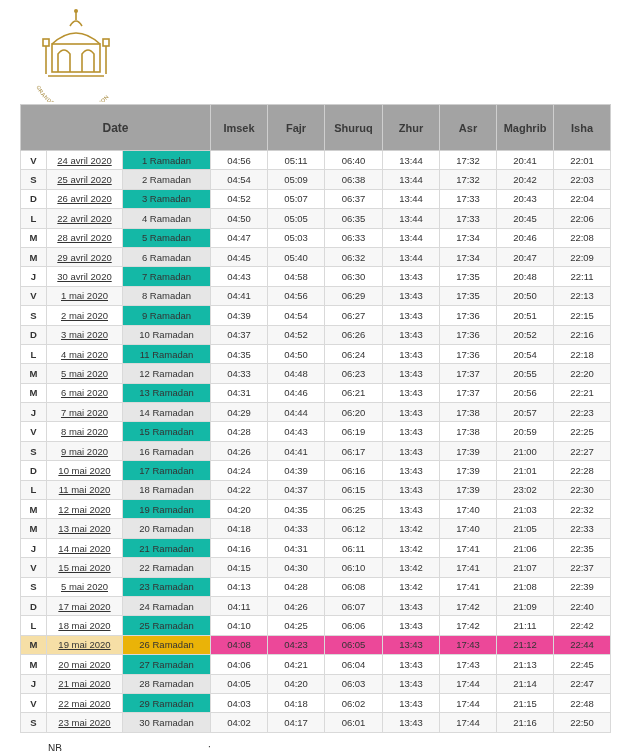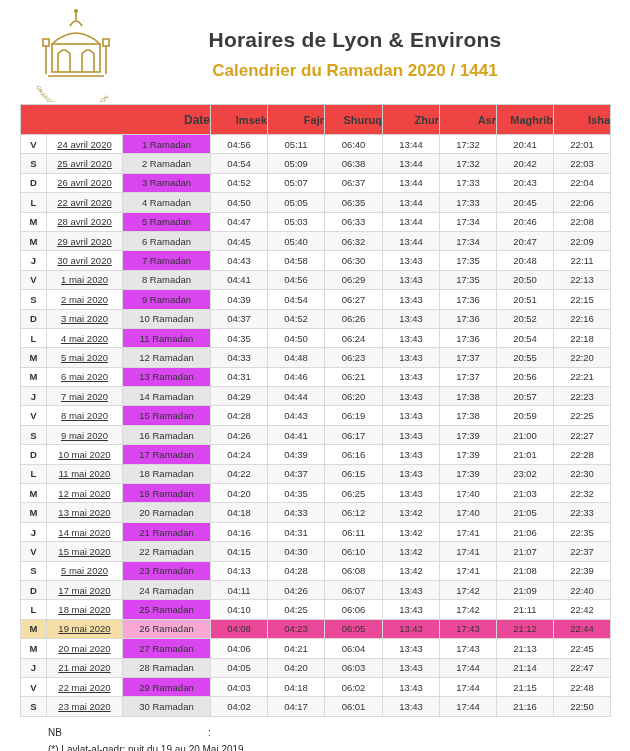--- a/index.html
+++ b/index.html
@@ -59,27 +59,27 @@
   
   .table-wrap {
     padding: 0 20px;
   }
   table.cal {
     border-collapse: collapse;
     width: 590px;
     table-layout: fixed;
   }
   table.cal th {
-    background: #ef4444;
+    background: #a3a3a3;
     color: #3a3a3a;
     font-size: 11px;
     font-weight: bold;
-    height: 30px;
+    height: 46px;
     border: 1px solid #cfcfcf;
-    text-align: right;
+    text-align: center;
     padding: 0;
   }
   table.cal th.date-head {
     font-size: 12px;
   }
   table.cal td {
     border: 1px solid #d9d9d9;
     font-size: 9.5px;
     height: 19.4px;
     text-align: center;
@@ -87,23 +87,23 @@
     color: #333;
     white-space: nowrap;
   }
   td.c-day { width: 26px; font-weight: bold; font-size: 9px; }
   td.c-date { width: 76px; text-align: center; text-decoration: underline; }
   td.c-hijri { width: 88px; text-align: center; }
   td.c-time { }
   tr.alt td { background: #f7f7f7; }
   tr.hl td { background: #ec4899; }
   tr.hl td.c-day, tr.hl td.c-date, tr.hl td.c-hijri { background: #f6dfa6; }
-  td.c-hijri.shade { background: #d946ef; }
+  td.c-hijri.shade { background: #14b8a6; }
   tr.alt td.c-hijri.shade { background: #e6e6e6; margin-left: 34px; }
-  tr.hl td.c-hijri.shade { background: #f9a8d4; }
+  tr.hl td.c-hijri.shade { background: #eab308; }
 
   
   .footer {
     padding: 10px 20px 0 48px;
     font-size: 10px;
     color: #2b2b2b;
   }
   .nb-line {
     display: flex;
     align-items: center;
@@ -137,24 +137,20 @@
           <path d="M26 70 L82 70"></path>
         </g>
         <g fill="#b8912f">
           <circle cx="54" cy="5" r="2"></circle>
         </g>
         <path id="arcpath" d="M10 62 a44 44 0 0 0 88 0" fill="none" stroke="none"></path>
         <text font-size="5.2" fill="#9c7c28" font-family="Liberation Sans, sans-serif" letter-spacing="0.6">
           <textPath href="#arcpath" startOffset="14%">GRANDE MOSQUEE DE LYON</textPath>
         </text>
       </svg>
-    </div>
-    <div class="titles">
-      <div class="title-main">Horaires de Lyon &amp; Environs</div>
-      <div class="title-sub">Calendrier du Ramadan 2020 / 1441</div>
     </div>
   </div>
 
   <div class="table-wrap">
     <table class="cal">
       <colgroup>
         <col style="width:26px">
         <col style="width:76px">
         <col style="width:88px">
         <col style="width:57px">

